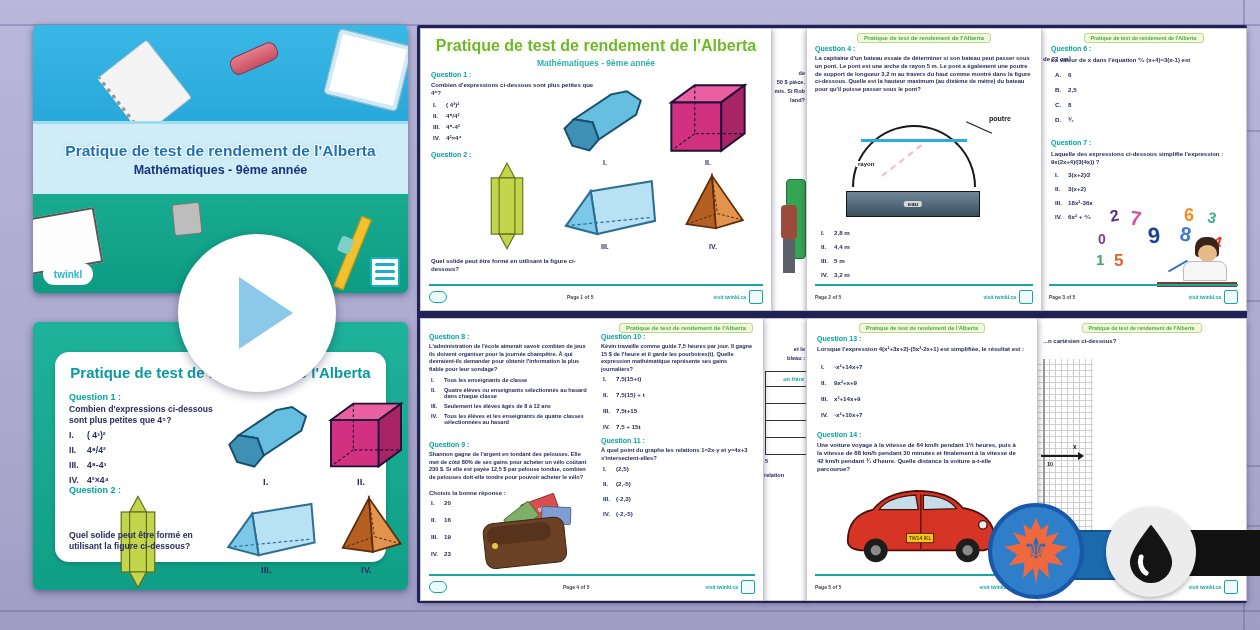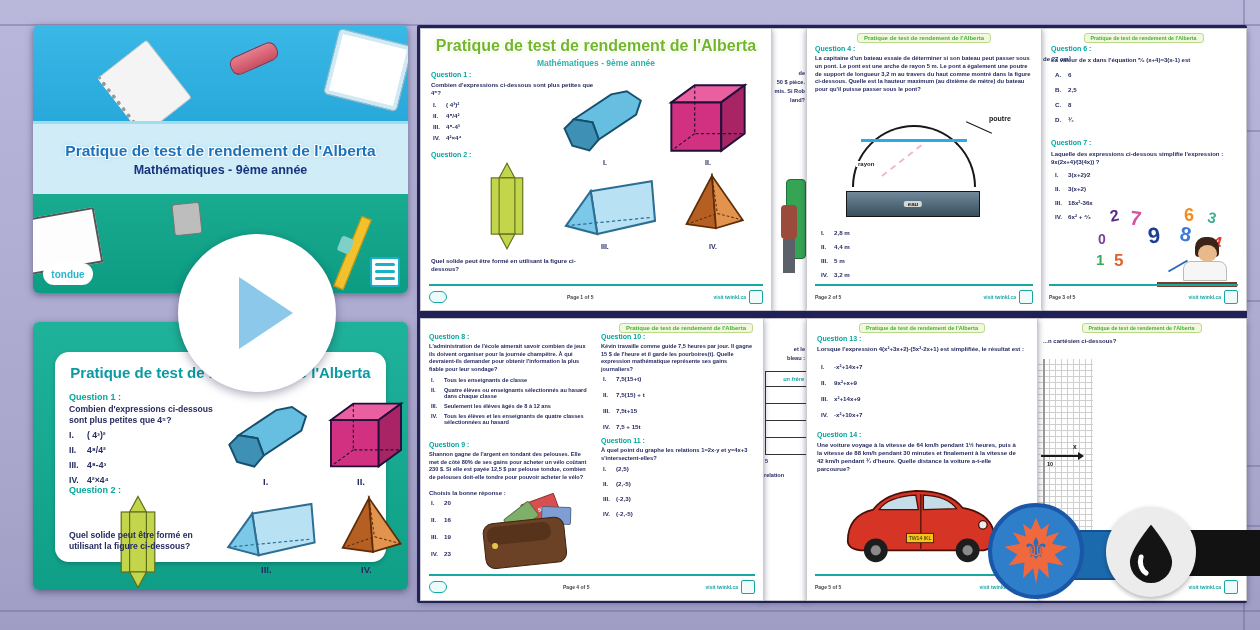--- a/index.html
+++ b/index.html
@@ -139,21 +139,21 @@
     <div class="s1-banner">
       <div class="s1-title">Pratique de test de rendement de l'Alberta</div>
       <div class="s1-sub">Mathématiques - 9ème année</div>
     </div>
     <div class="s1-bottom"></div>
     <div class="deco" style="left:-8px;top:188px;width:70px;height:52px;background:#fdfdfd;border:2px solid #555;transform:rotate(-10deg)"></div>
     <div class="deco" style="left:140px;top:178px;width:26px;height:30px;background:#bdbdbd;border:1px solid #777;border-radius:3px;transform:rotate(-6deg)"></div>
     <div class="deco" style="left:314px;top:190px;width:9px;height:74px;background:#f2c12e;border:1px solid #b98c12;transform:rotate(22deg)"></div>
     <div class="deco" style="left:306px;top:212px;width:13px;height:16px;background:#7fd0c8;border-radius:3px;transform:rotate(22deg)"></div>
     <div class="cloud-logo">
-        <span>tondue</span>
+        <span>twinkl</span>
       </div>
     <div class="corner-logo">
         <i></i>
         <i></i>
         <i></i>
       </div>
   </div>
 
   <div class="slide" id="slide2">
     <div class="card">

